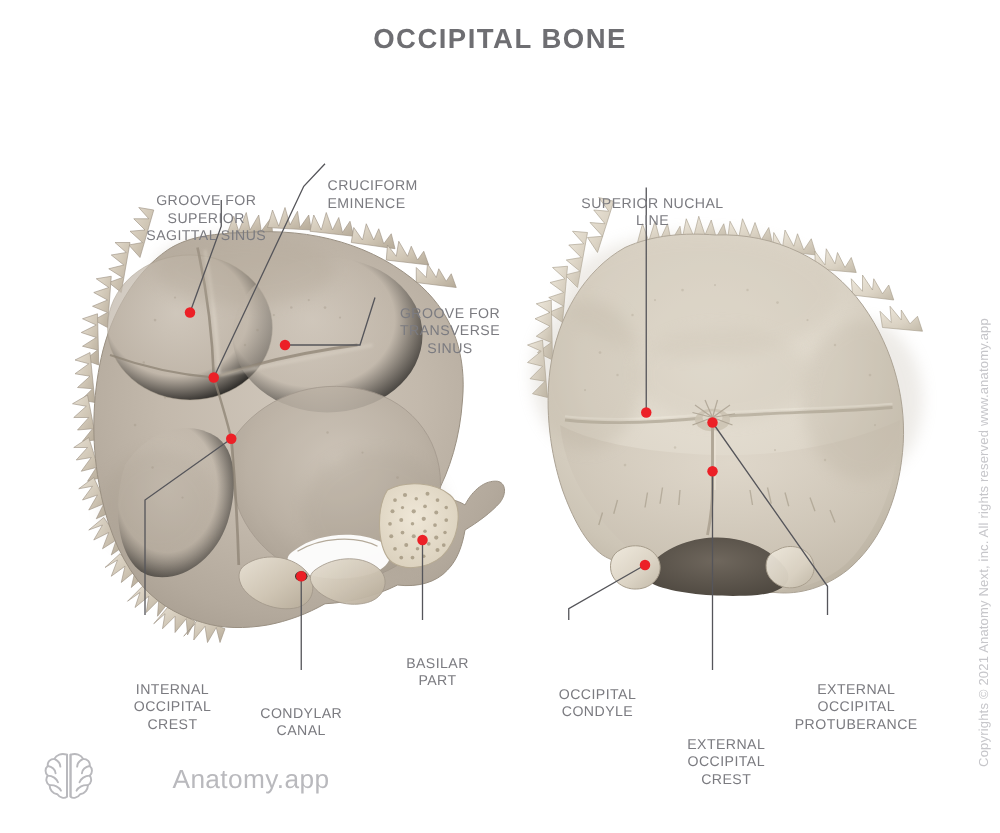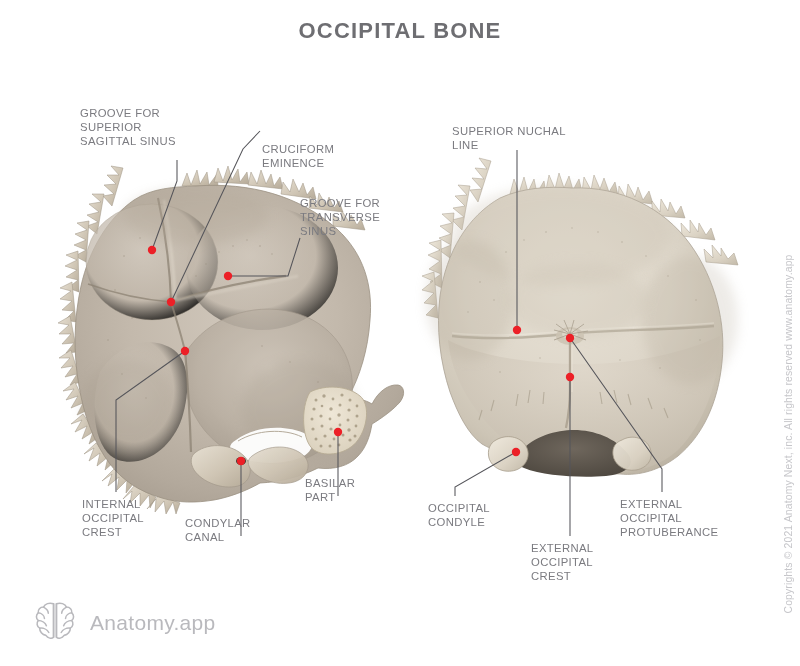--- a/index.html
+++ b/index.html
@@ -23,41 +23,41 @@
   
   .label{
     position:absolute;
     font-size:11.3px;
     line-height:14.2px;
     letter-spacing:.35px;
     color:#7b7b80;
     white-space:pre-line;
     text-transform:uppercase;
   }
-  .lb-center{}
+  .lb-center{text-align:center;margin-top:48px;}
   .lb-left{text-align:left;margin-top:20px;}
   .copyright-wrap{
     position:absolute;right:0px;top:60px;
     height:560px;width:24px;
   }
   .copyright-inner{
     position:absolute;
     left:-268px;top:268px;
     width:560px;
     text-align:left;
     transform:rotate(-90deg);
     font-size:10.4px;
     color:#c6c6ca;
     letter-spacing:.15px;
     white-space:nowrap;
   }
 
   
   .logo{position:absolute;left:32px;top:598px;display:flex;align-items:center;gap:12px;}
-  .logo-text{font-size:21px;color:#b9b9bd;letter-spacing:.3px;}
+  .logo-text{font-size:21px;color:#b9b9bd;letter-spacing:.3px;margin-left:48px;}
 
   
   svg.art{position:absolute;left:0;top:0;width:800px;height:666px;}
   .leader{stroke:#55555a;stroke-width:1.05;fill:none;}
   .dot{fill:#ec2027;}
 </style>
 </head>
 <body>
 
 <div id="stage">
@@ -396,21 +396,21 @@
 
   <div id="labels-layer">
       <div class="label lb-center" style="left: 80px; top: 106px; width: 170px;">GROOVE FOR
 SUPERIOR
 SAGITTAL SINUS</div>
       <div class="label lb-left" style="left: 262px; top: 122px; width: 130px;">CRUCIFORM
 EMINENCE</div>
       <div class="label lb-center" style="left: 300px; top: 196px; width: 120px;">GROOVE FOR
 TRANSVERSE
 SINUS</div>
-      <div class="label lb-center" style="left: 452px; top: 124px; width: 140px;">SUPERIOR NUCHAL
+      <div class="label lb-center" style="left: 452px; top: 108px; width: 140px;">SUPERIOR NUCHAL
 LINE</div>
       <div class="label lb-center" style="left: 82px; top: 497px; width: 112px;">INTERNAL
 OCCIPITAL
 CREST</div>
       <div class="label lb-center" style="left: 185px; top: 516px; width: 112px;">CONDYLAR
 CANAL</div>
       <div class="label lb-center" style="left: 305px; top: 476px; width: 90px;">BASILAR
 PART</div>
       <div class="label lb-center" style="left: 428px; top: 501px; width: 100px;">OCCIPITAL
 CONDYLE</div>

